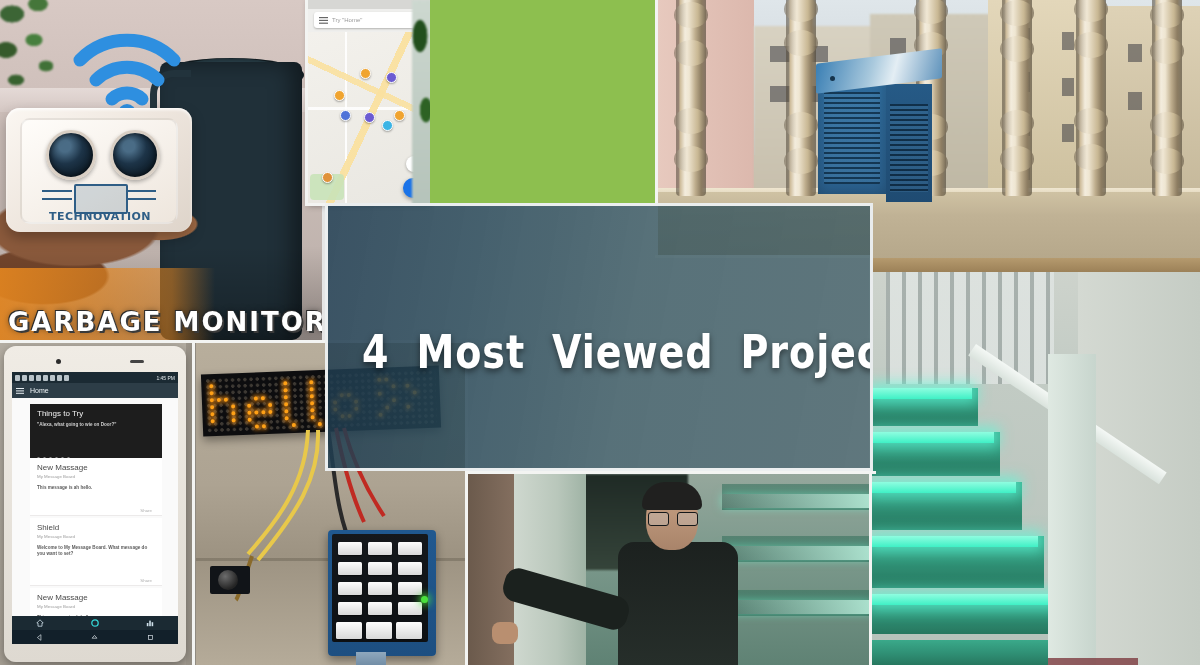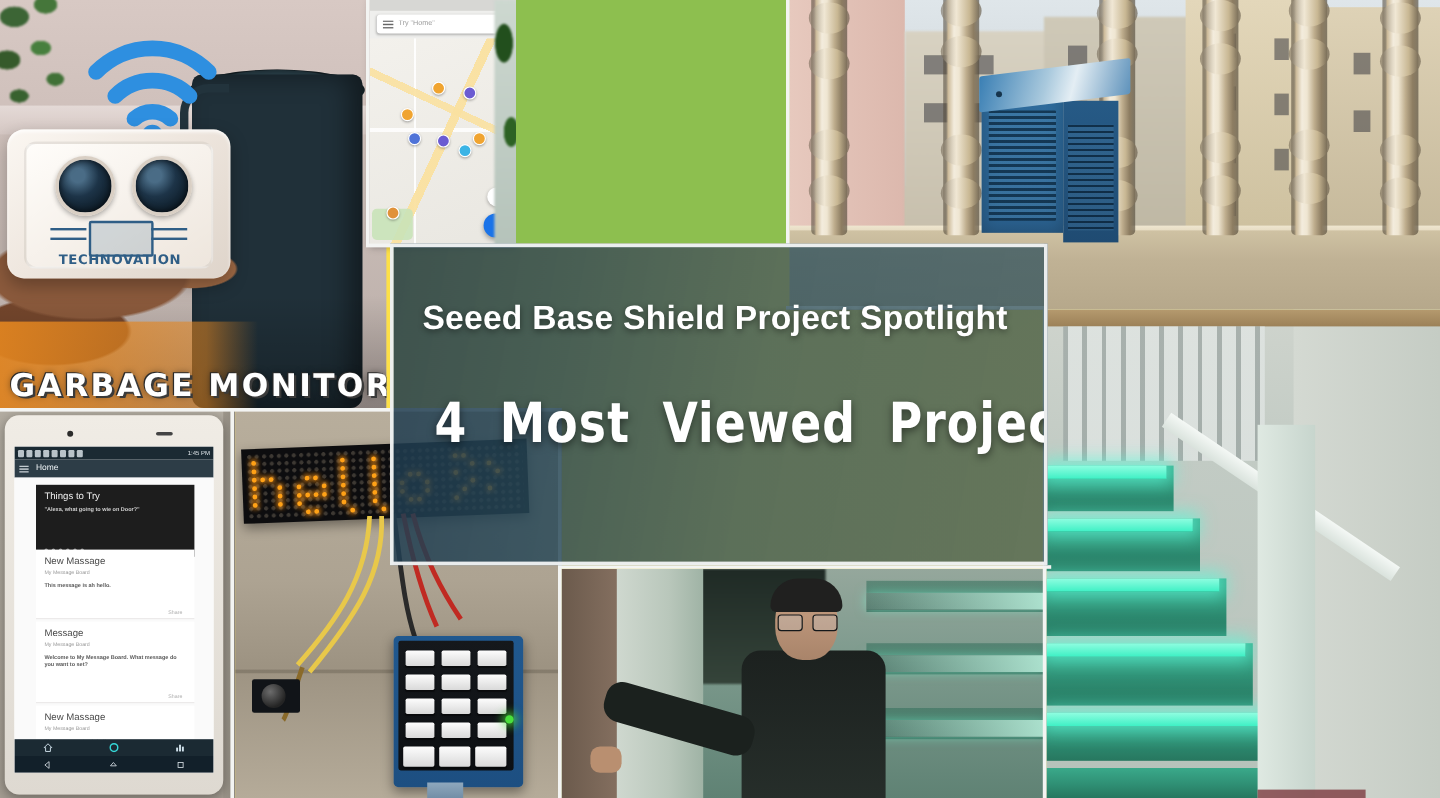--- a/index.html
+++ b/index.html
@@ -11,21 +11,21 @@
   body {
     font-family: "Liberation Sans", sans-serif;
   }
 
   
   .banner {
     position: relative;
     width: 1200px;
     height: 665px;
     overflow: hidden;
-    background: #fde047;
+    background: #e5e5e5;
   }
 
   
   .tile {
     position: absolute;
     overflow: hidden;
   }
 
   
   .t-garbage {
@@ -836,21 +836,21 @@
           </div>
 
           <div class="tb-card" style="top:60px;  height:58px;">
             <div class="tb-card-t">New Massage</div>
             <div class="tb-card-s">My Message Board</div>
             <div class="tb-card-b">This message is ah hello.</div>
             <div class="tb-card-a">Share</div>
           </div>
 
           <div class="tb-card" style="top:120px; height:68px;">
-            <div class="tb-card-t">Message</div>
+            <div class="tb-card-t">Shield</div>
             <div class="tb-card-s">My Message Board</div>
             <div class="tb-card-b">Welcome to My Message Board. What message do you want to set?</div>
             <div class="tb-card-a">Share</div>
           </div>
 
           <div class="tb-card" style="top:190px; height:58px;">
             <div class="tb-card-t">New Massage</div>
             <div class="tb-card-s">My Message Board</div>
             <div class="tb-card-b">This message is ah hello.</div>
 
@@ -1046,17 +1046,16 @@
   <div class="seam" style="left:192px; top:340px; width:3px;  height:325px;"></div>
   <div class="seam" style="left:465px; top:340px; width:3px;  height:325px;"></div>
   <div class="seam" style="left:466px; top:471px; width:410px; height:3px;"></div>
   <div class="seam" style="left:869px; top:255px; width:3px;  height:410px;"></div>
   <div class="seam" style="left:655px; top:0;     width:3px;  height:206px;"></div>
   <div class="seam" style="left:305px; top:0;     width:3px;  height:206px;"></div>
   <div class="seam" style="left:305px; top:203px; width:353px; height:3px;"></div>
   <div class="seam" style="left:655px; top:255px; width:217px; height:3px;"></div>
 
   <div class="overlay">
-    <div class="ov-title">Seeed Base Shield Project Spotlight</div>
     <div class="ov-sub">4  Most  Viewed  Projects</div>
   </div>
 
 </div>
 
 </body></html>

